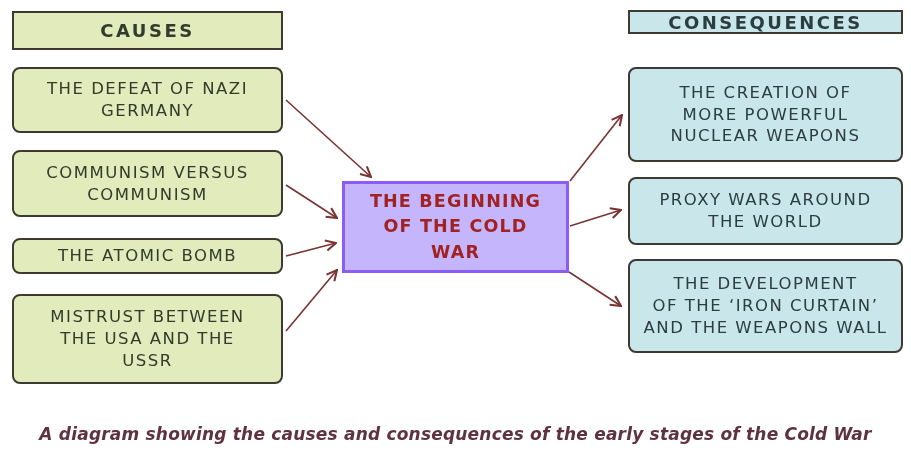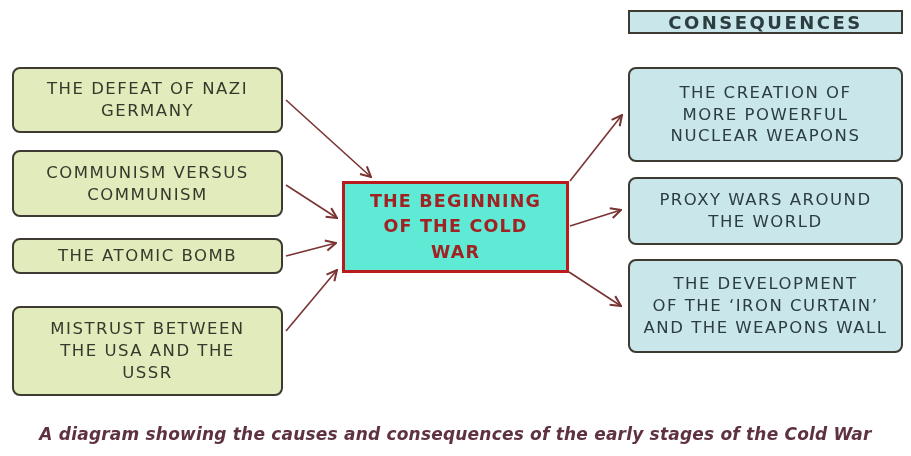--- a/index.html
+++ b/index.html
@@ -19,34 +19,34 @@
     justify-content: center;
     text-align: center;
     white-space: pre-line;
     border: 2px solid #3e3a32;
   }
   .green { background: #e1ebbb; color: #343a2c; }
   .blue  { background: #c9e6ea; color: #2c3d40; }
   .hdr   { font-weight: bold; font-size: 18px; letter-spacing: 2.5px; }
   .bdy   { font-size: 16.5px; letter-spacing: 1.5px; line-height: 1.32; border-radius: 8px; }
   .center-box {
-    background: #5eead4;
-    border: 3px solid #b91c1c;
+    background: #c4b5fd;
+    border: 3px solid #8b5cf6;
     color: #a02222;
     font-weight: bold;
     font-size: 17.5px;
     letter-spacing: 1.2px;
     line-height: 1.45;
   }
   
   .causes-hdr   { left: 12px; top: 11px;  width: 271px; height: 39px; }
   .cause-1      { left: 12px; top: 67px;  width: 271px; height: 66px; }
   .cause-2      { left: 12px; top: 150px; width: 271px; height: 67px; }
   .cause-3      { left: 12px; top: 238px; width: 271px; height: 36px; }
-  .cause-4      { left: 12px; top: 294px; width: 271px; height: 90px; margin-top: 12px; }
+  .cause-4      { left: 12px; top: 294px; width: 271px; height: 90px; }
   
   .center-pos   { left: 342px; top: 181px; width: 227px; height: 92px; }
   
   .conseq-hdr   { left: 628px; top: 10px;  width: 275px; height: 24px; }
   .conseq-1     { left: 628px; top: 67px;  width: 275px; height: 95px; text-align: center; }
   .conseq-2     { left: 628px; top: 177px; width: 275px; height: 68px; }
   .conseq-3     { left: 628px; top: 259px; width: 275px; height: 94px; }
   .caption {
     position: absolute;
     left: 0; right: 0;
@@ -80,20 +80,21 @@
       <line x1="286" y1="100" x2="371" y2="177" marker-end="url(#ah)"></line>
       <line x1="286" y1="185" x2="337" y2="218" marker-end="url(#ah)"></line>
       <line x1="286" y1="256" x2="336" y2="243" marker-end="url(#ah)"></line>
       <line x1="286" y1="331" x2="337" y2="270" marker-end="url(#ah)"></line>
       <line x1="570" y1="181" x2="622" y2="115" marker-end="url(#ah)"></line>
       <line x1="570" y1="226" x2="621" y2="210" marker-end="url(#ah)"></line>
       <line x1="569" y1="272" x2="621" y2="306" marker-end="url(#ah)"></line>
     </g>
   </svg>
 
+  <div class="box green hdr causes-hdr">CAUSES</div>
 
   <div class="box green bdy cause-1">THE DEFEAT OF NAZI
 GERMANY</div>
 
   <div class="box green bdy cause-2">COMMUNISM VERSUS
 COMMUNISM</div>
 
   <div class="box green bdy cause-3">THE ATOMIC BOMB</div>
 
   <div class="box green bdy cause-4">MISTRUST BETWEEN

